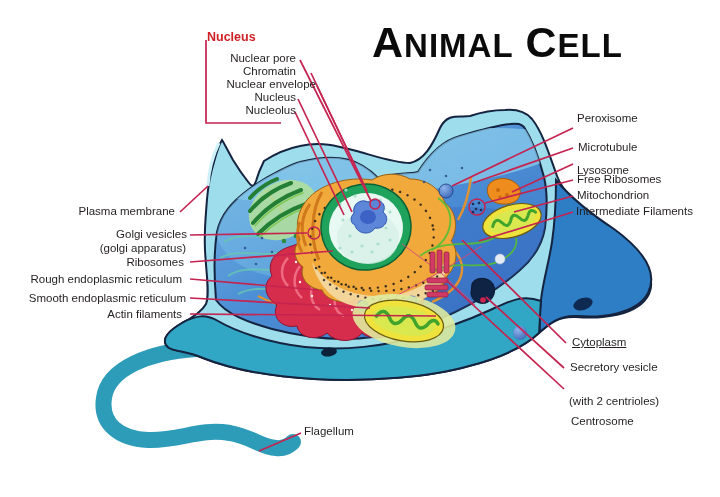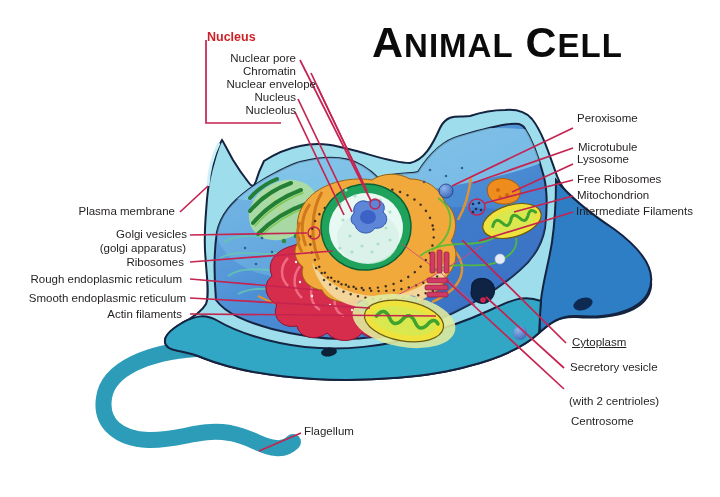--- a/index.html
+++ b/index.html
@@ -295,21 +295,21 @@
 <div class="lbl r" style="right:545px;top:205px;">Plasma membrane</div>
 <div class="lbl r" style="right:533px;top:228px;text-align:right;">Golgi vesicles</div>
 <div class="lbl r" style="right:534px;top:242px;">(golgi apparatus)</div>
 <div class="lbl r" style="right:536px;top:256px;">Ribosomes</div>
 <div class="lbl r" style="right:538px;top:273px;">Rough endoplasmic reticulum</div>
 <div class="lbl r" style="right:534px;top:292px;">Smooth endoplasmic reticulum</div>
 <div class="lbl r" style="right:538px;top:308px;">Actin filaments</div>
 
 <div class="lbl" style="left:577px;top:112px;">Peroxisome</div>
 <div class="lbl" style="left:578px;top:141px;">Microtubule</div>
-<div class="lbl" style="left:577px;top:153px;">Lysosome</div>
+<div class="lbl" style="left:577px;top:164px;">Lysosome</div>
 <div class="lbl" style="left:577px;top:173px;">Free Ribosomes</div>
 <div class="lbl" style="left:577px;top:189px;">Mitochondrion</div>
 <div class="lbl" style="left:576px;top:205px;">Intermediate Filaments</div>
 
 <div class="lbl" style="left:572px;top:336px;text-decoration:underline;">Cytoplasm</div>
 <div class="lbl" style="left:570px;top:361px;">Secretory vesicle</div>
 <div class="lbl" style="left:571px;top:382px;margin-top:33px;">Centrosome</div>
 <div class="lbl" style="left:569px;top:395px;">(with 2 centrioles)</div>
 
 <div class="lbl" style="left:304px;top:425px;">Flagellum</div>

